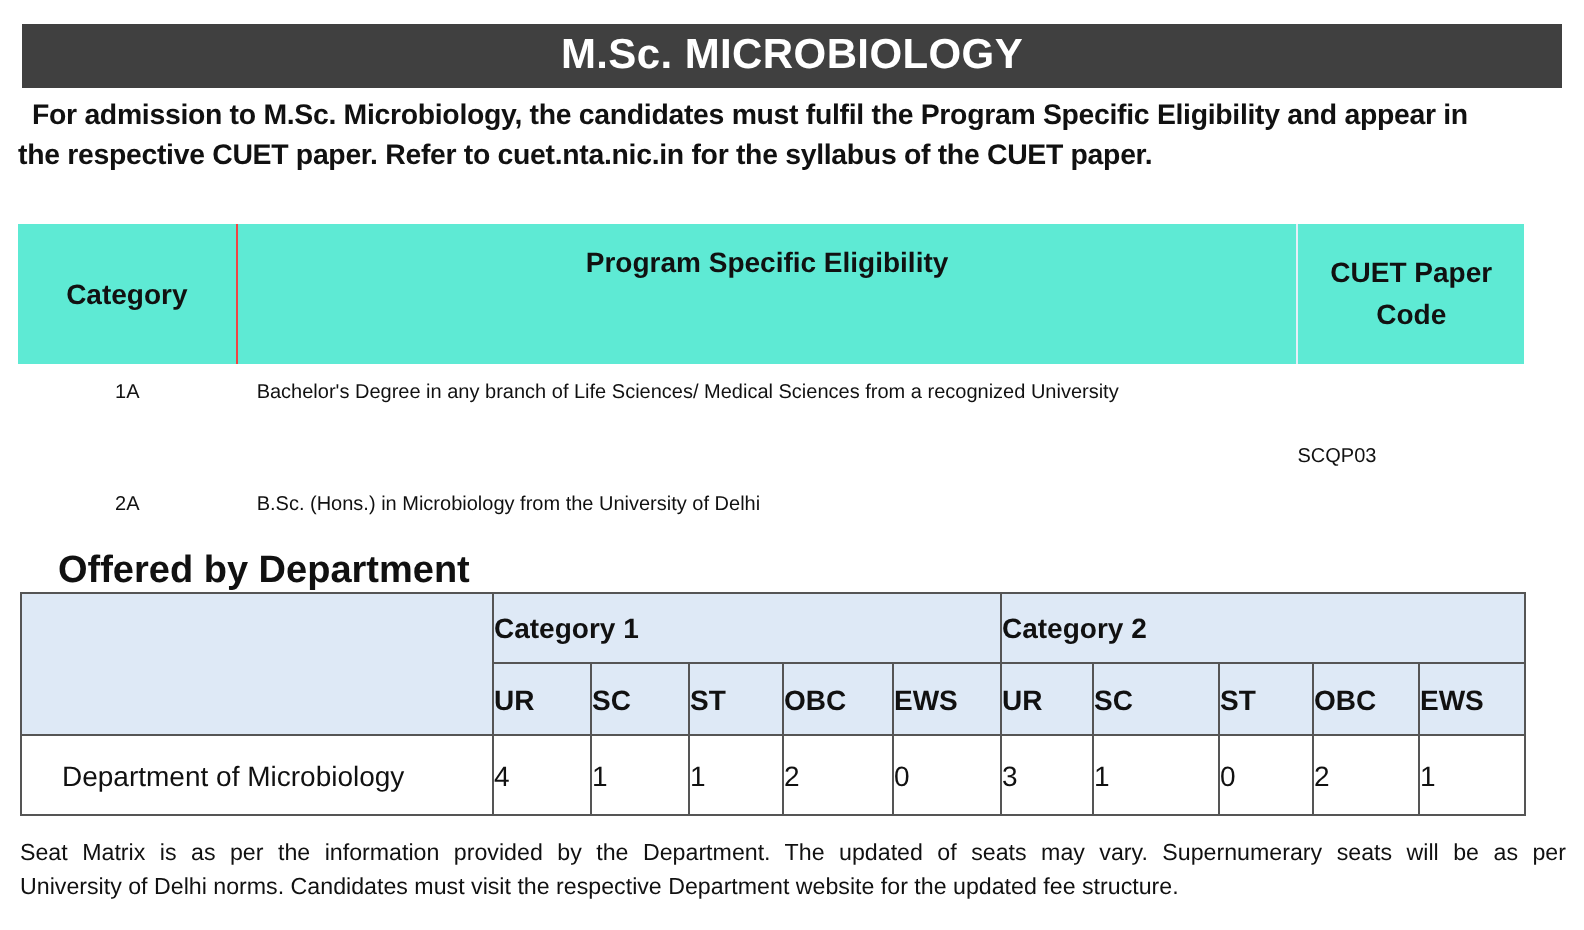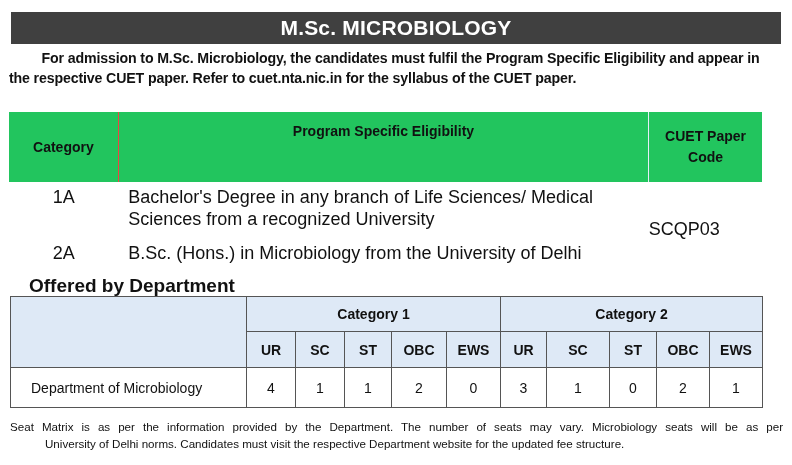--- a/index.html
+++ b/index.html
@@ -9,56 +9,56 @@
   }
   .banner {
     position: absolute; left: 11px; top: 12px; width: 770px; height: 32px;
     background: #404040; color: #fff; font-weight: bold; font-size: 21px;
     display: flex; align-items: center; justify-content: center; letter-spacing: 0.2px;
   }
   .intro {
     position: absolute; left: 9px; top: 48px; width: 776px;
     font-size: 14.2px; font-weight: bold; line-height: 20px; letter-spacing: -0.15px;
   }
-  .intro .l1 { padding-left: 7px; display: block; white-space: nowrap; text-align: center; }
+  .intro .l1 { padding-left: 7px; display: block; white-space: nowrap; }
   .intro .l2 { display: block; white-space: nowrap; }
 
   .elig { position: absolute; left: 9px; top: 112px; width: 753px; border-collapse: collapse; }
   .elig th {
-    background: #22c55e; font-weight: bold; font-size: 14px; height: 59px; padding: 0;
+    background: #5eead4; font-weight: bold; font-size: 14px; height: 59px; padding: 0;
     vertical-align: middle;
   }
   .elig th.c1 { width: 109px; border-right: 1px solid #ef4444; }
   .elig th.c2 { width: 531px; vertical-align: top; padding-top: 11px; border-right: 1px solid #e6eef8; }
   .elig th.c3 { width: 113px; line-height: 21px; }
-  .elig td { font-size: 18px; padding: 0; vertical-align: top; line-height: 22px; }
+  .elig td { font-size: 10px; padding: 0; vertical-align: top; line-height: 22px; }
   .elig td.cat { text-align: center; }
   .elig td.desc { padding-left: 10px; }
   .elig td.code { vertical-align: middle; }
   .elig tr.r1 td { padding-top: 4px; height: 50px; }
   .elig tr.r2 td { padding-top: 6px; height: 30px; }
 
   .offered {
     position: absolute; left: 29px; top: 275px; font-size: 19px; font-weight: bold;
   }
   .seat { position: absolute; left: 10px; top: 296px; border-collapse: collapse; }
-  .seat th, .seat td { border: 1px solid #555; padding: 0; text-align: center; font-size: 14px; }
+  .seat th, .seat td { border: 1px solid #555; padding: 0; text-align: left; font-size: 14px; }
   .seat thead th { background: #DEE9F6; font-weight: bold; }
   .seat tr.h1 th { height: 34px; }
   .seat tr.h2 th { height: 35px; }
   .seat tbody td { height: 39px; }
   .seat td.dept { text-align: left; padding-left: 20px; }
   .seat .blank { border-right: 1px solid #555; }
 
   .footnote {
     position: absolute; left: 10px; top: 418px; width: 773px; font-size: 11.6px; line-height: 17px;
     text-align: justify; text-align-last: left; color: #111;
   }
   .footnote .a { display: block; text-align: justify; text-align-last: justify; }
-  .footnote .b { display: block; margin-left: 35px; }
+  .footnote .b { display: block; }
 </style>
 </head>
 <body>
 
 <div class="banner">
   <span>M.Sc. MICROBIOLOGY</span>
 </div>
 
 <div class="intro">
   <span class="l1">For admission to M.Sc. Microbiology, the candidates must fulfil the Program Specific Eligibility and appear in</span>
@@ -132,15 +132,15 @@
       <td>3</td>
       <td>1</td>
       <td>0</td>
       <td>2</td>
       <td>1</td>
     </tr>
   </tbody>
 </table>
 
 <div class="footnote">
-  <span class="a">Seat Matrix is as per the information provided by the Department. The number of seats may vary. Microbiology seats will be as per</span>
+  <span class="a">Seat Matrix is as per the information provided by the Department. The updated of seats may vary. Supernumerary seats will be as per</span>
   <span class="b">University of Delhi norms. Candidates must visit the respective Department website for the updated fee structure.</span>
 </div>
 
 </body></html>

